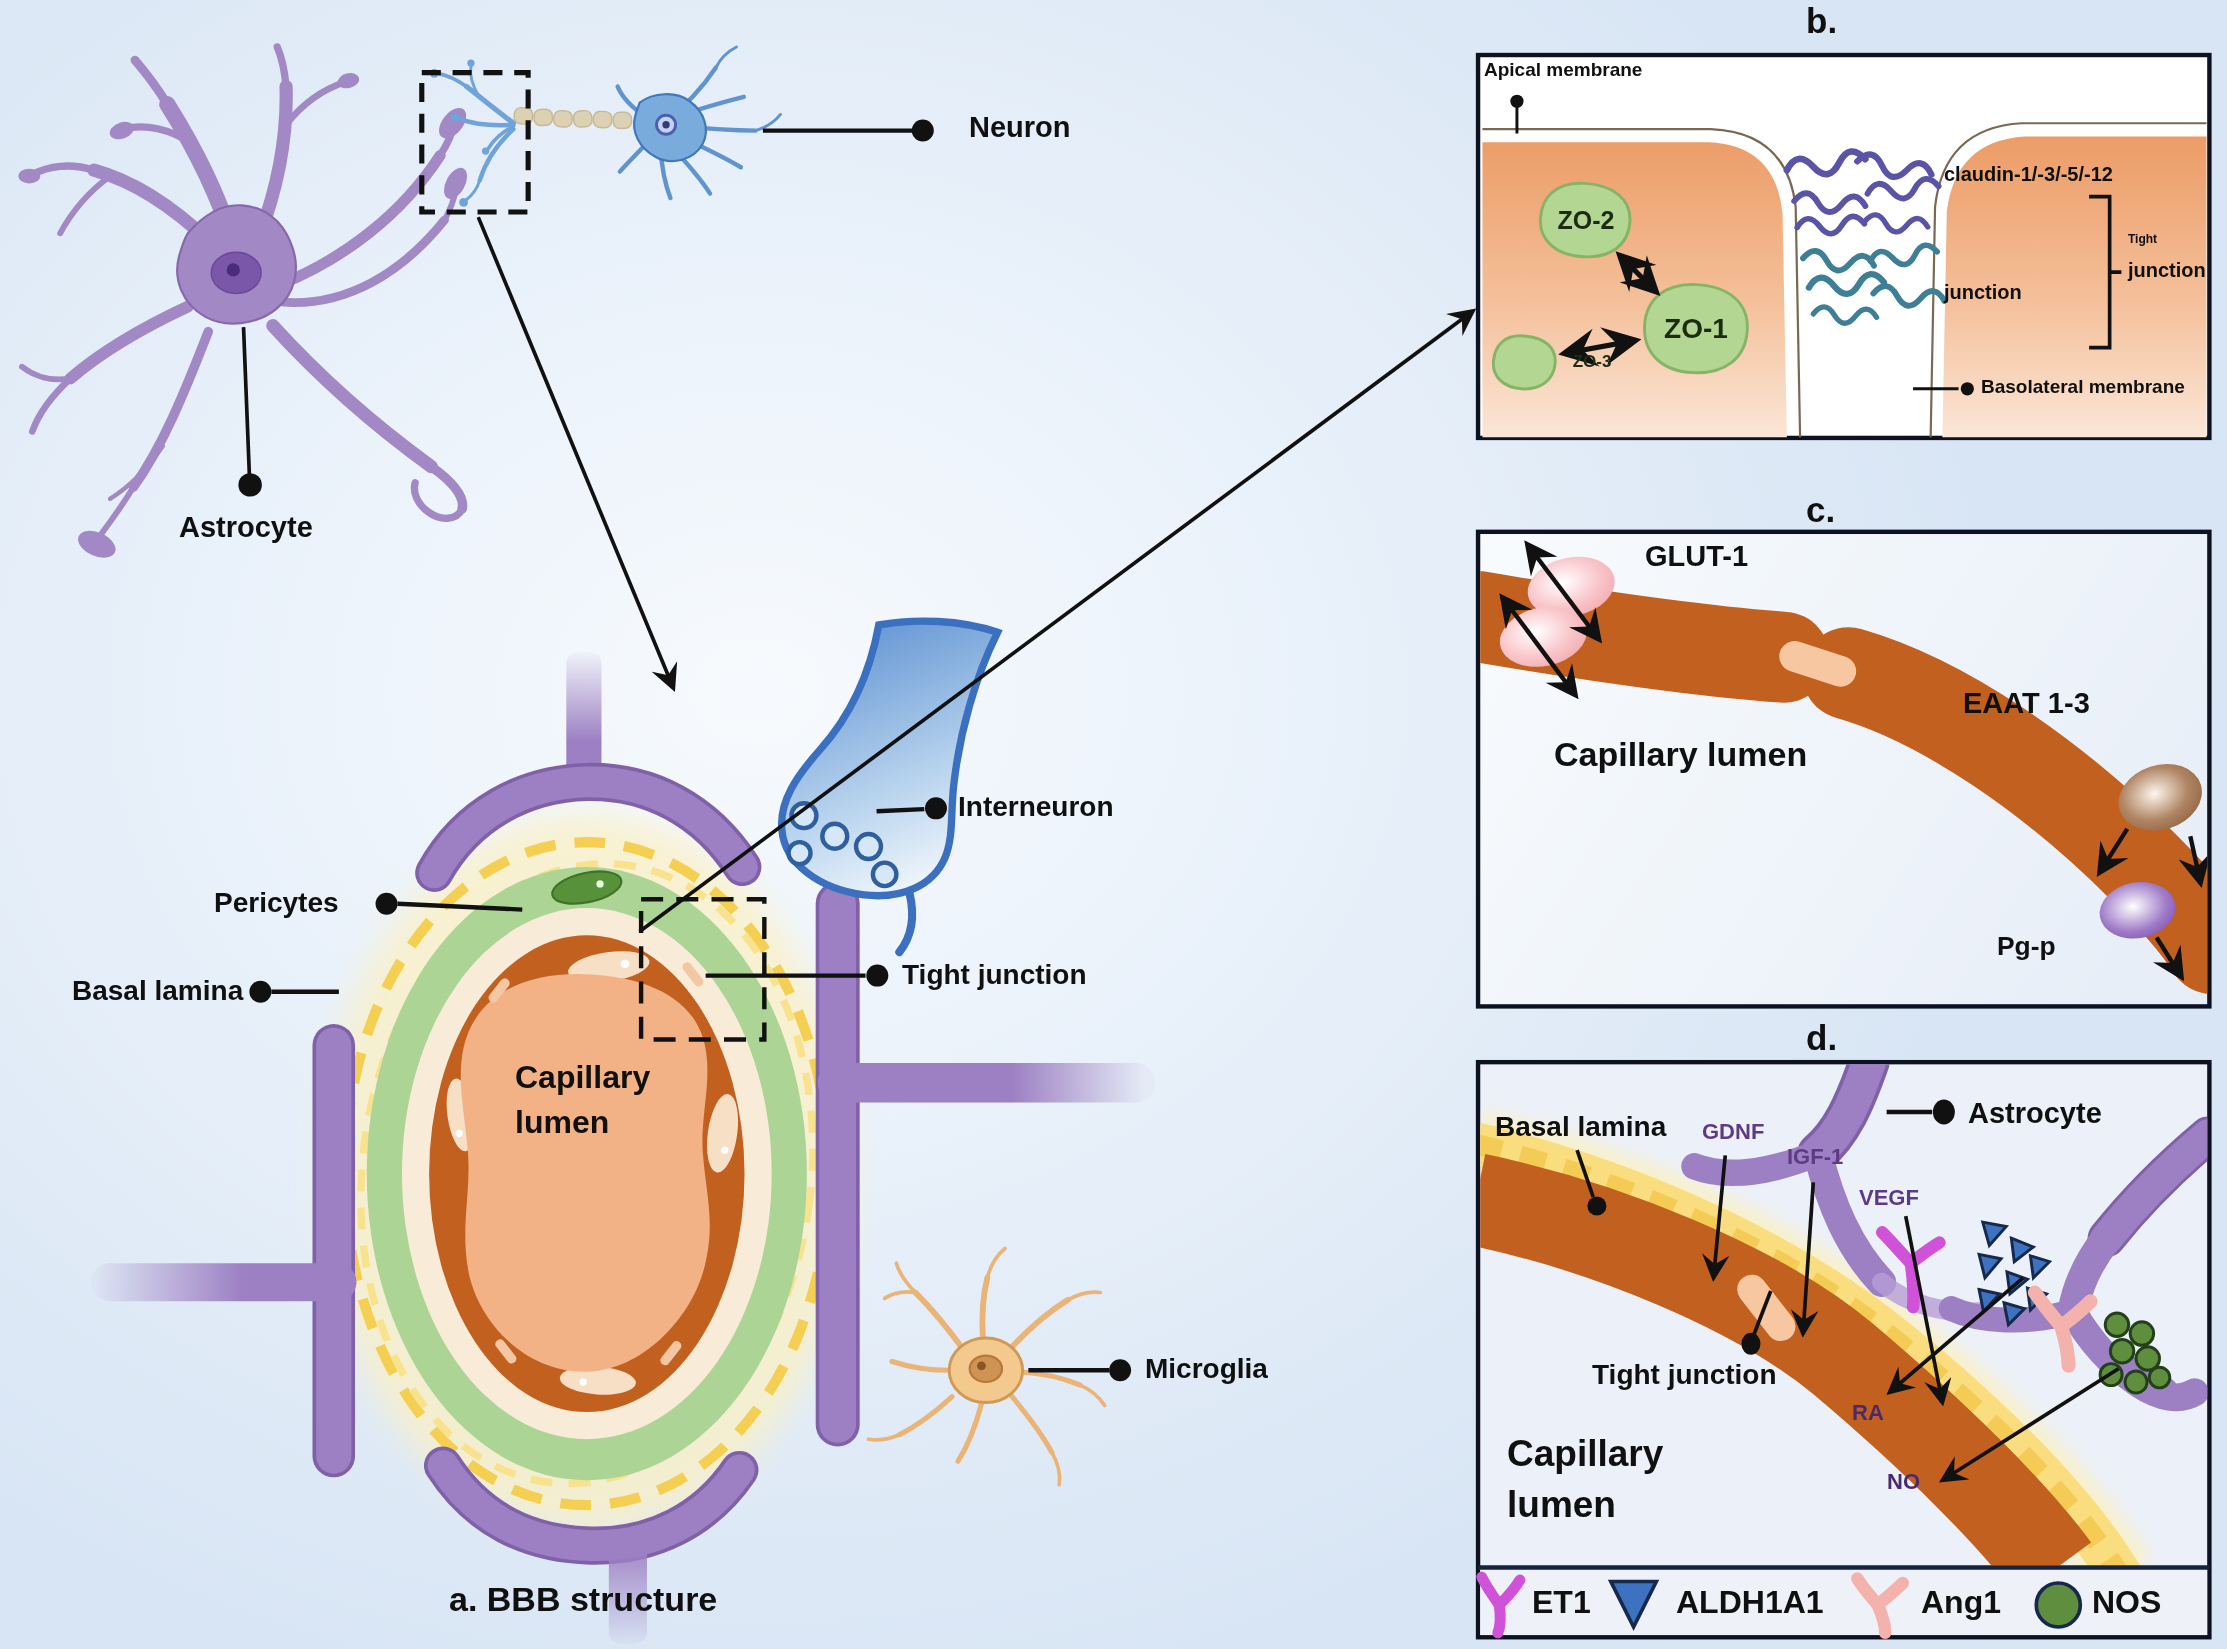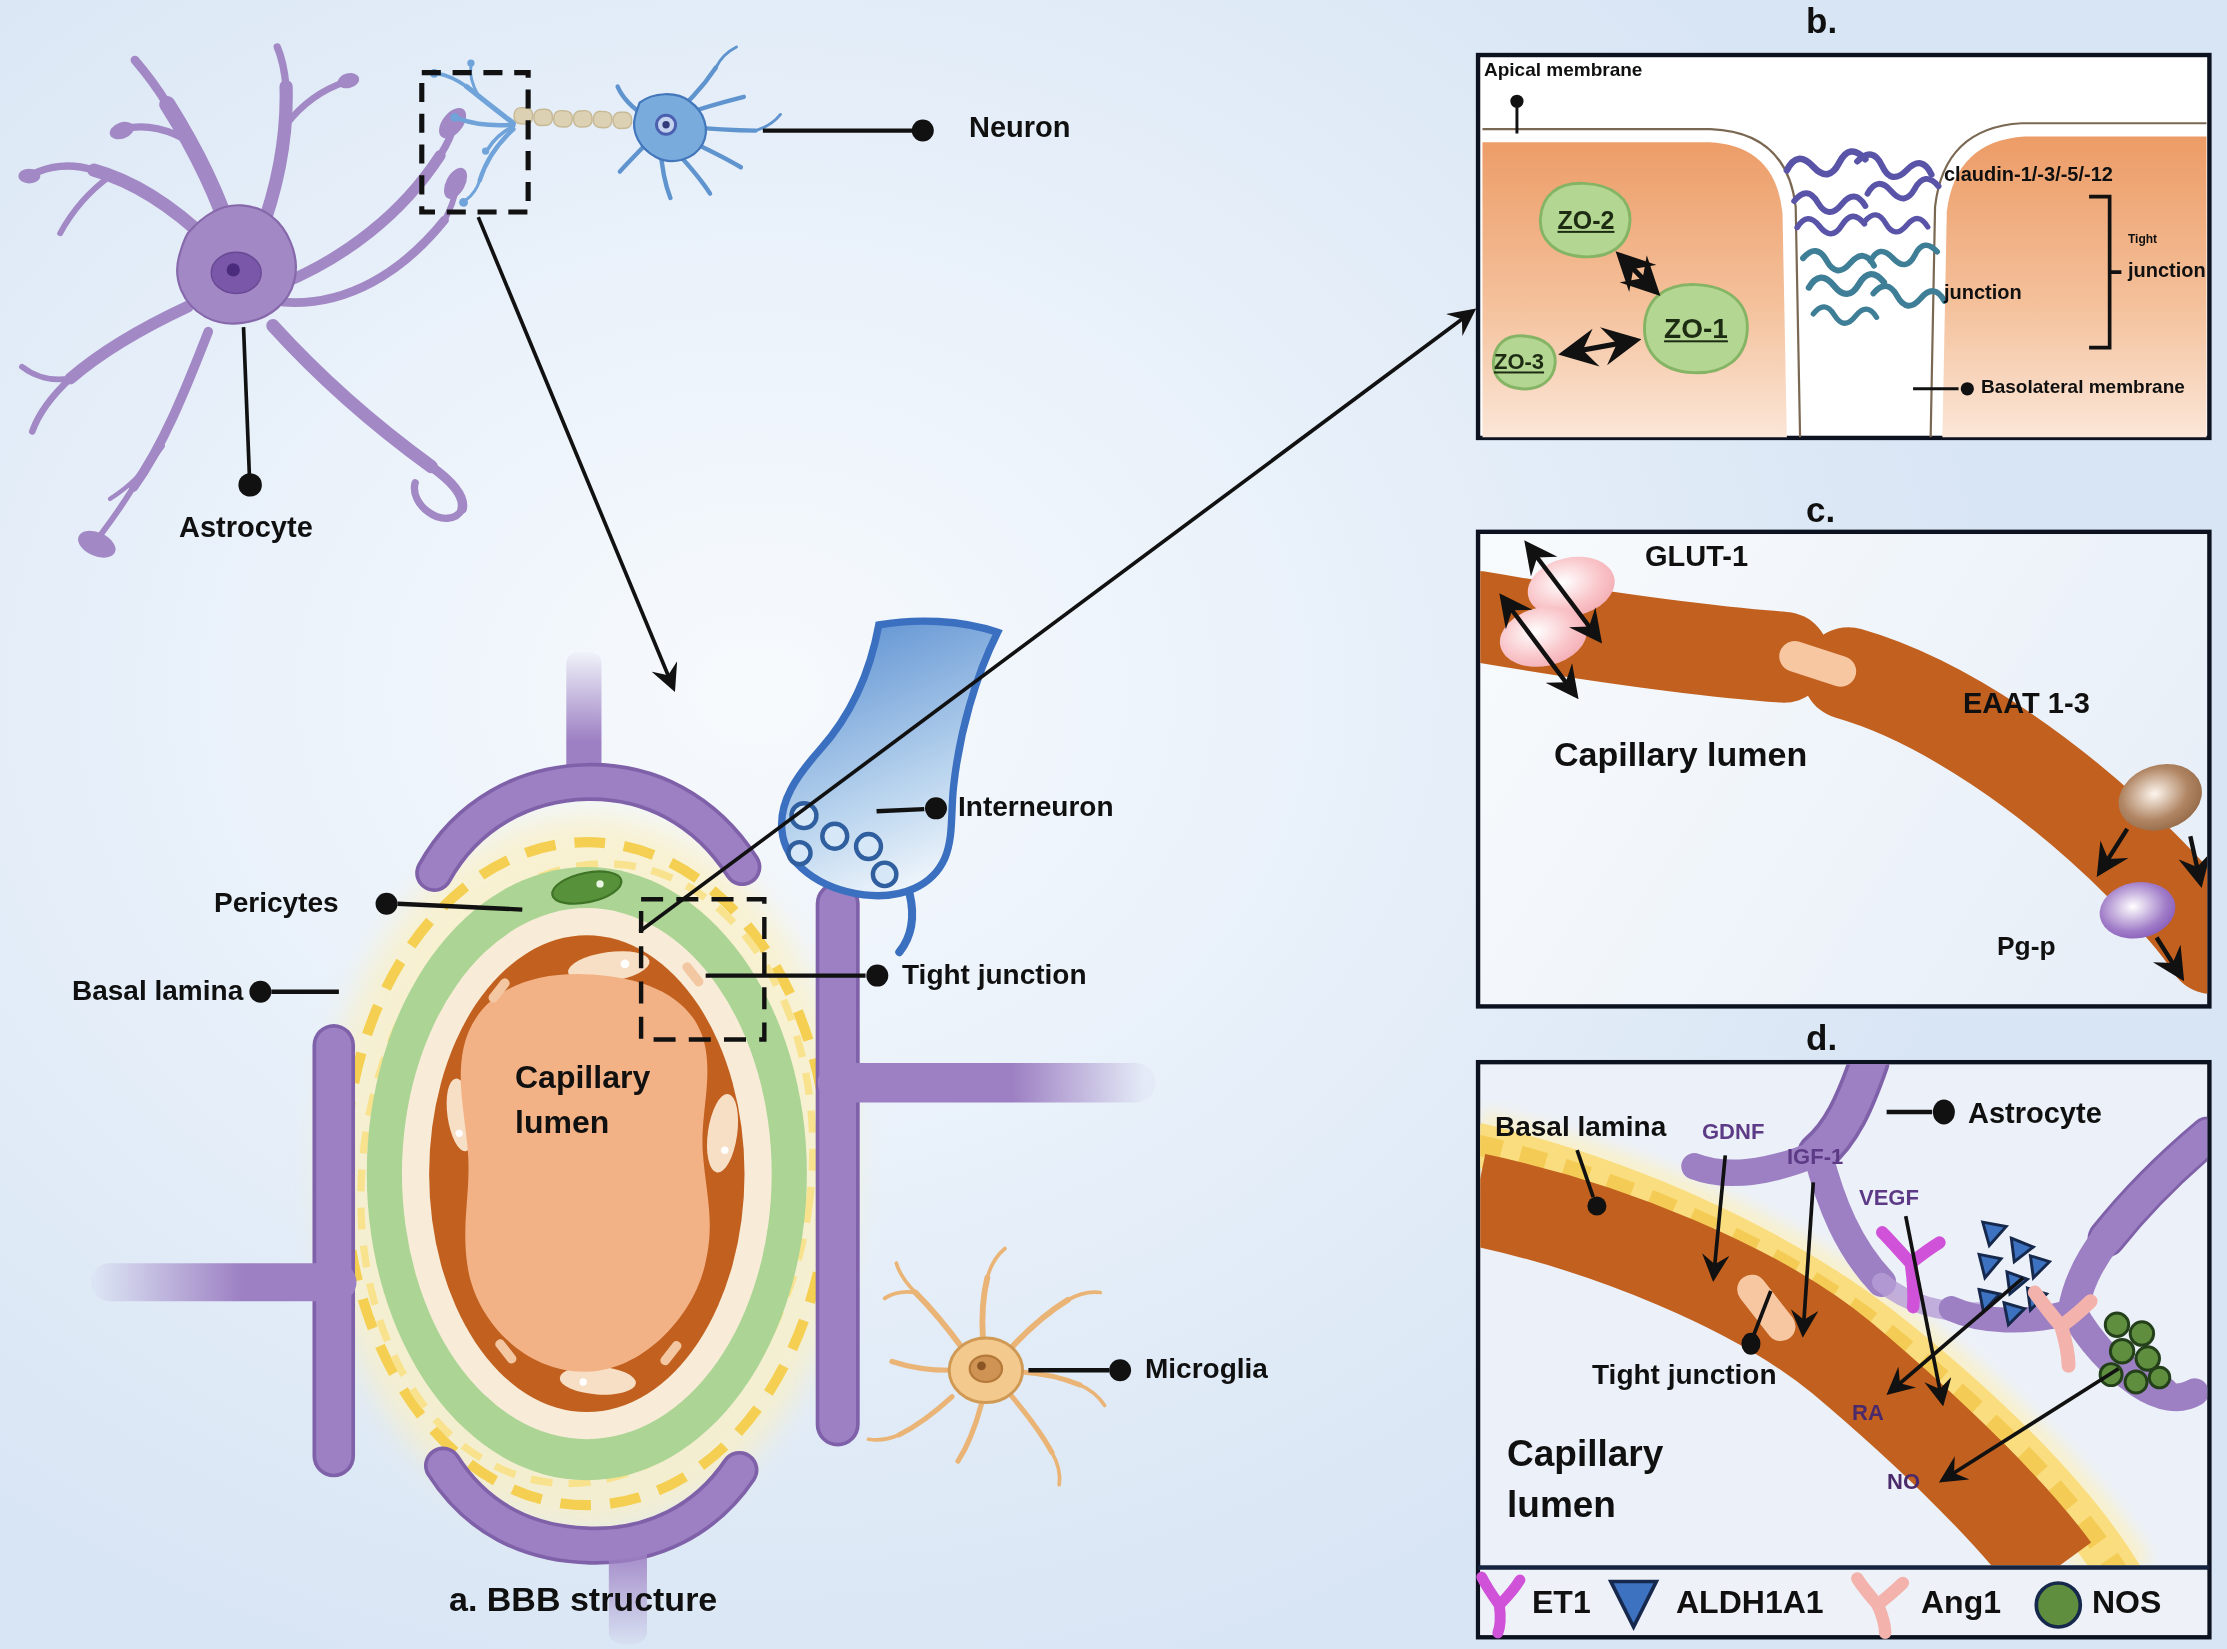--- a/index.html
+++ b/index.html
@@ -12,21 +12,21 @@
     position:relative;width:2227px;height:1649px;overflow:hidden;
     background:radial-gradient(ellipse 1247px 1027px at 34% 42%, #f7fafd 0%, #e9f1fa 45%, #d8e5f4 100%);
   }
   svg#art{position:absolute;left:0;top:0;}
   .lbl{position:absolute;color:#101010;white-space:nowrap;line-height:1.05;}
   .b700{font-weight:700;}
   .b600{font-weight:600;}
   .ctr{transform:translate(-50%,-50%);}
   .purp{color:#5c3a86;}
   .dkpurp{color:#4b2a6b;}
-  .zo{color:#1d2b12;text-decoration:underline;}
+  .zo{color:#1d2b12;}
 </style>
 </head>
 <body>
 
 <div id="stage">
 
 <svg id="art" width="2227" height="1649" viewBox="0 0 3036 2248">
 <defs>
   <marker id="ah" viewBox="0 0 10 10" refX="8.5" refY="5" markerWidth="7.5" markerHeight="7.5" orient="auto-start-reverse">
     <path d="M0,0 L10,5 L0,10 L3.5,5 Z" fill="#111"></path>
@@ -454,21 +454,21 @@
 <div class="lbl b700" style="left:515px;top:1061px;font-size:32px">Capillary</div>
 <div class="lbl b700" style="left:515px;top:1106px;font-size:32px">lumen</div>
 <div class="lbl b700" style="left:958px;top:792px;font-size:28px">Interneuron</div>
 <div class="lbl b700" style="left:1145px;top:1354px;font-size:28px">Microglia</div>
 <div class="lbl b700" style="left:449px;top:1582px;font-size:34px">a. BBB structure</div>
 
 <div class="lbl b700" style="left:1806px;top:2.9px;font-size:35px">b.</div>
 <div class="lbl b600" style="left:1484px;top:60px;font-size:19px">Apical membrane</div>
 <div class="lbl b600 zo ctr" style="left:1586px;top:220px;font-size:25px">ZO-2</div>
 <div class="lbl b600 zo ctr" style="left:1696px;top:329px;font-size:28px">ZO-1</div>
-<div class="lbl b600 zo ctr" style="left:1519px;top:362px;font-size:22px">ZO-3</div>
+<div class="lbl b600 zo ctr" style="left:1592px;top:362px;font-size:17px">ZO-3</div>
 <div class="lbl b600" style="left:1944px;top:164px;font-size:20px">claudin-1/-3/-5/-12</div>
 <div class="lbl b600" style="left:1944px;top:282px;font-size:20px">junction</div>
 <div class="lbl b600" style="left:2128px;top:233px;font-size:12px">Tight</div>
 <div class="lbl b600" style="left:2128px;top:260px;font-size:20px">junction</div>
 <div class="lbl b600" style="left:1981px;top:377px;font-size:19px">Basolateral membrane</div>
 
 <div class="lbl b700" style="left:1806px;top:492px;font-size:35px">c.</div>
 <div class="lbl b700" style="left:1645px;top:541px;font-size:29px">GLUT-1</div>
 <div class="lbl b700" style="left:1554px;top:737px;font-size:34px">Capillary lumen</div>
 <div class="lbl b700" style="left:1963px;top:688px;font-size:29px">EAAT 1-3</div>

